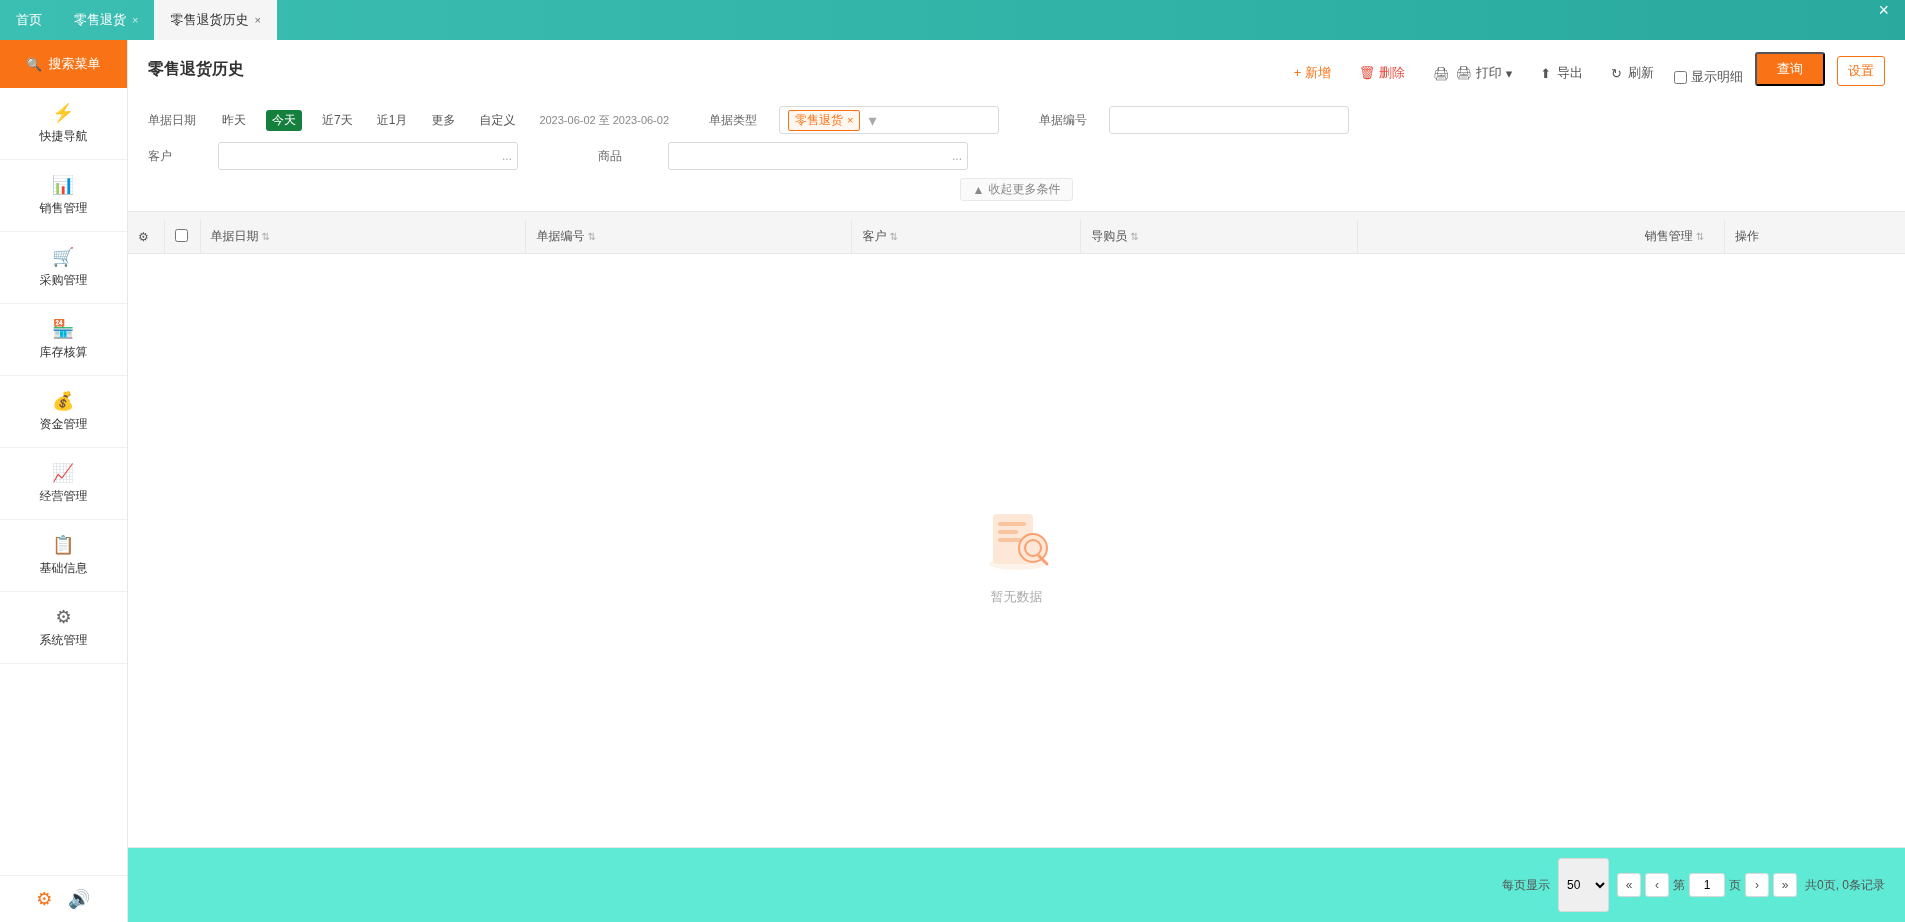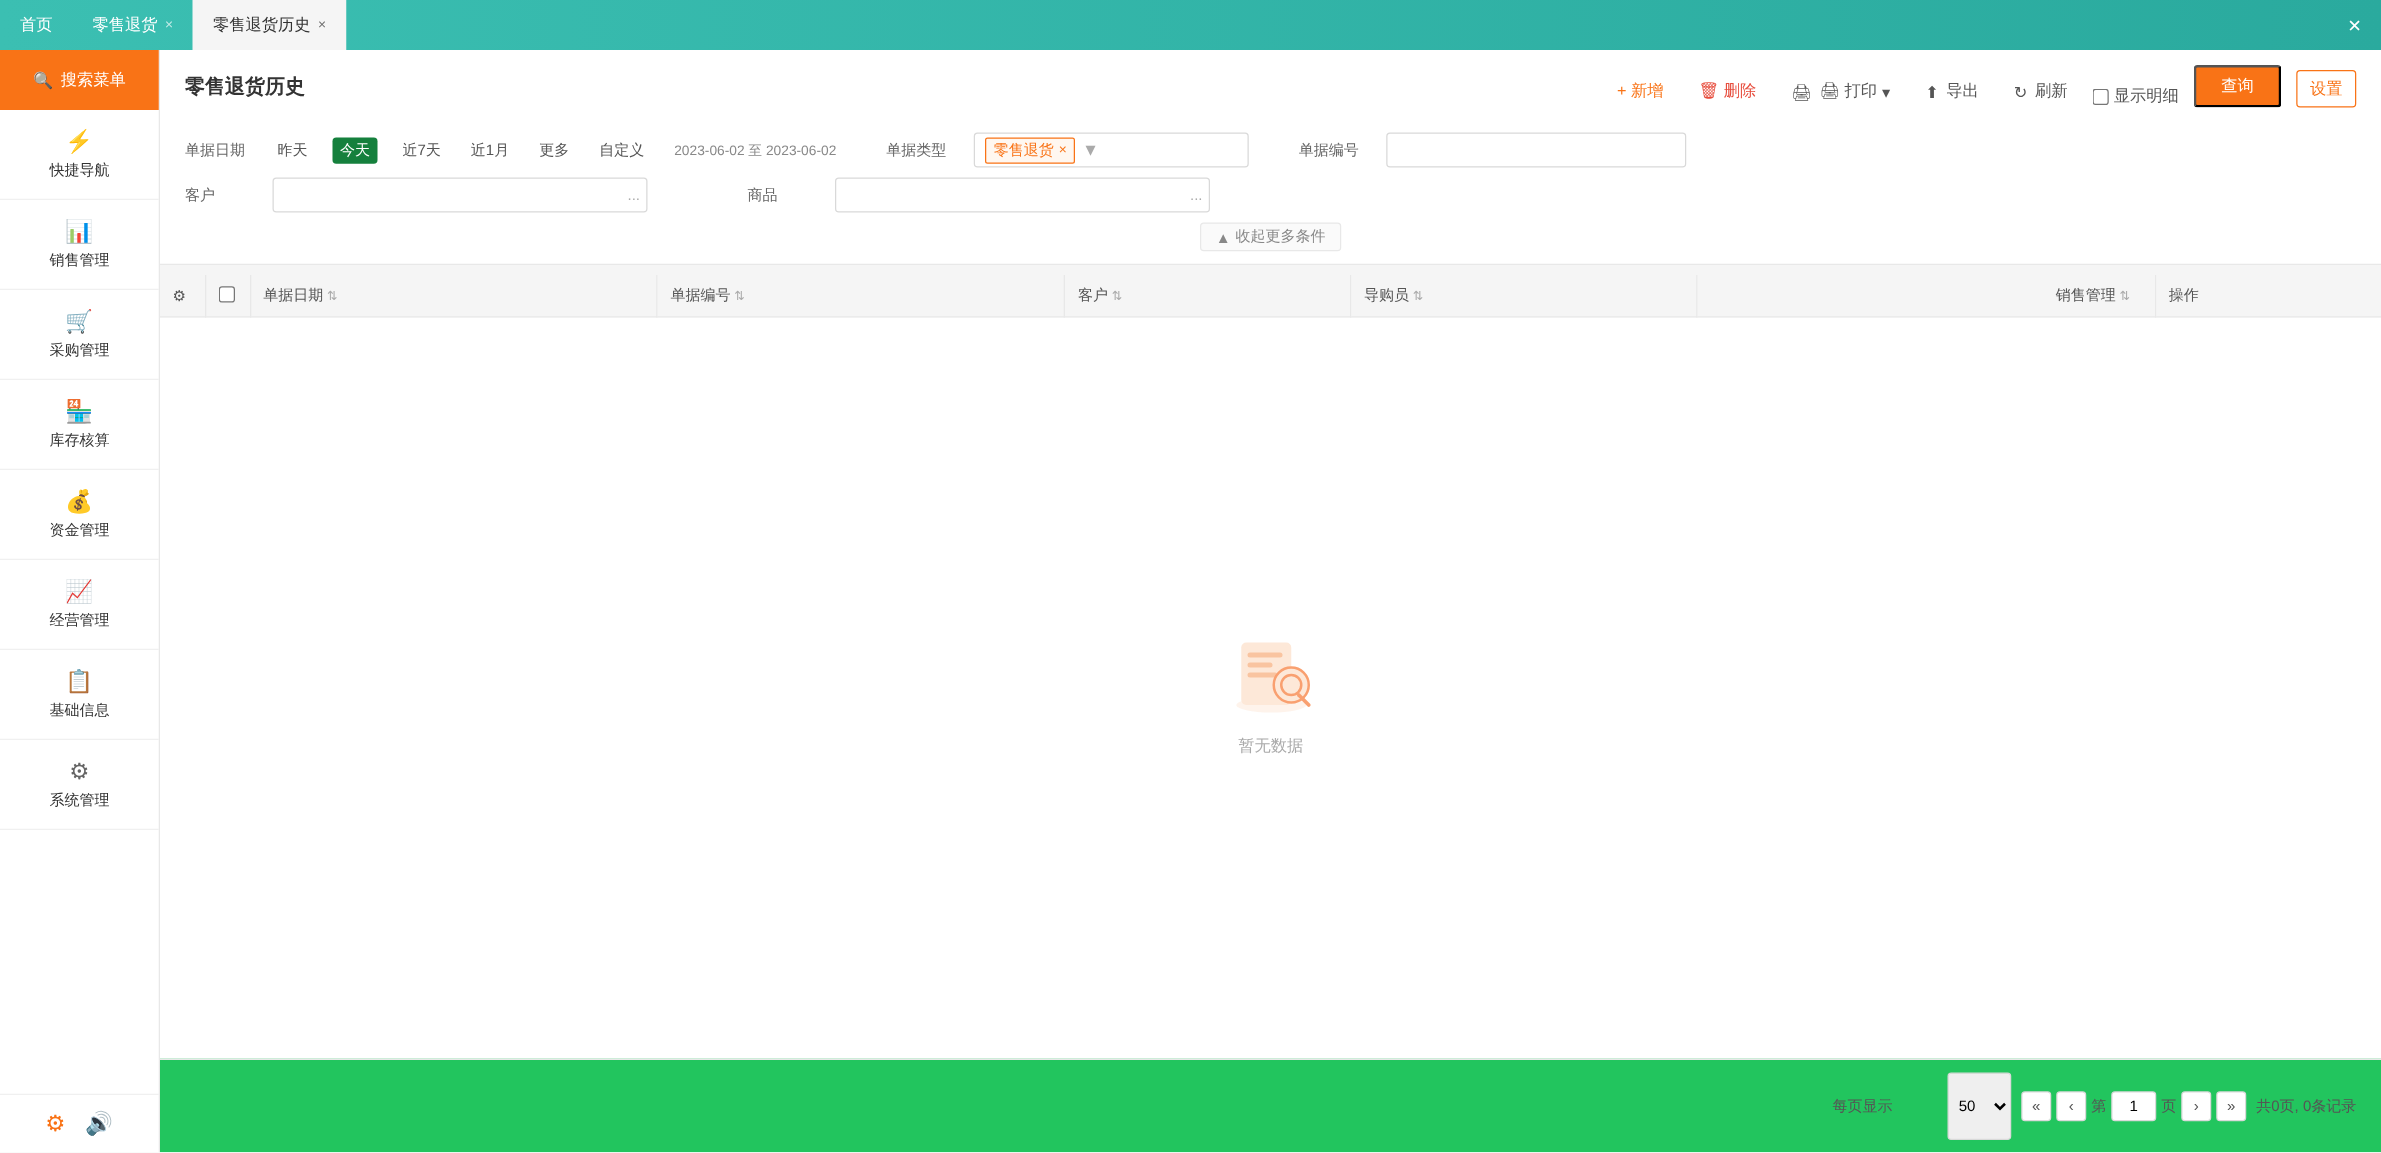--- a/index.html
+++ b/index.html
@@ -3,21 +3,20 @@
   <meta charset="utf-8">
   <style>
     * { box-sizing: border-box; margin: 0; padding: 0; font-family: 'Microsoft YaHei', Arial, sans-serif; }
     body { width: 1905px; height: 922px; overflow: hidden; background: #f5f5f5; display: flex; flex-direction: column; }
 
     
     .top-bar {
       height: 40px;
       background: linear-gradient(90deg, #3bbfb2 0%, #2aaa9e 100%);
       display: flex;
-      align-items: center;
       padding: 0 0 0 0;
       flex-shrink: 0;
     }
     .top-bar-tabs {
       display: flex;
       align-items: stretch;
       height: 100%;
       flex: 1;
     }
     .top-tab {
@@ -345,34 +344,33 @@
       font-size: 13px;
       color: #aaa;
     }
 
     
     .pagination-bar {
       display: flex;
       align-items: center;
       justify-content: flex-end;
       padding: 10px 20px;
-      background: #22c55e;
+      background: #5eead4;
       border-top: 1px solid #e8e8e8;
       gap: 8px;
       font-size: 12px;
       color: #555;
       flex-shrink: 0;
     }
     .page-size-select {
       border: 1px solid #d9d9d9;
       border-radius: 3px;
       padding: 18px 4px;
       font-size: 12px;
       outline: none;
-      margin-left: 36px;
     }
     .page-nav {
       display: flex;
       align-items: center;
       gap: 4px;
     }
     .page-nav-btn {
       width: 24px;
       height: 24px;
       display: flex;

